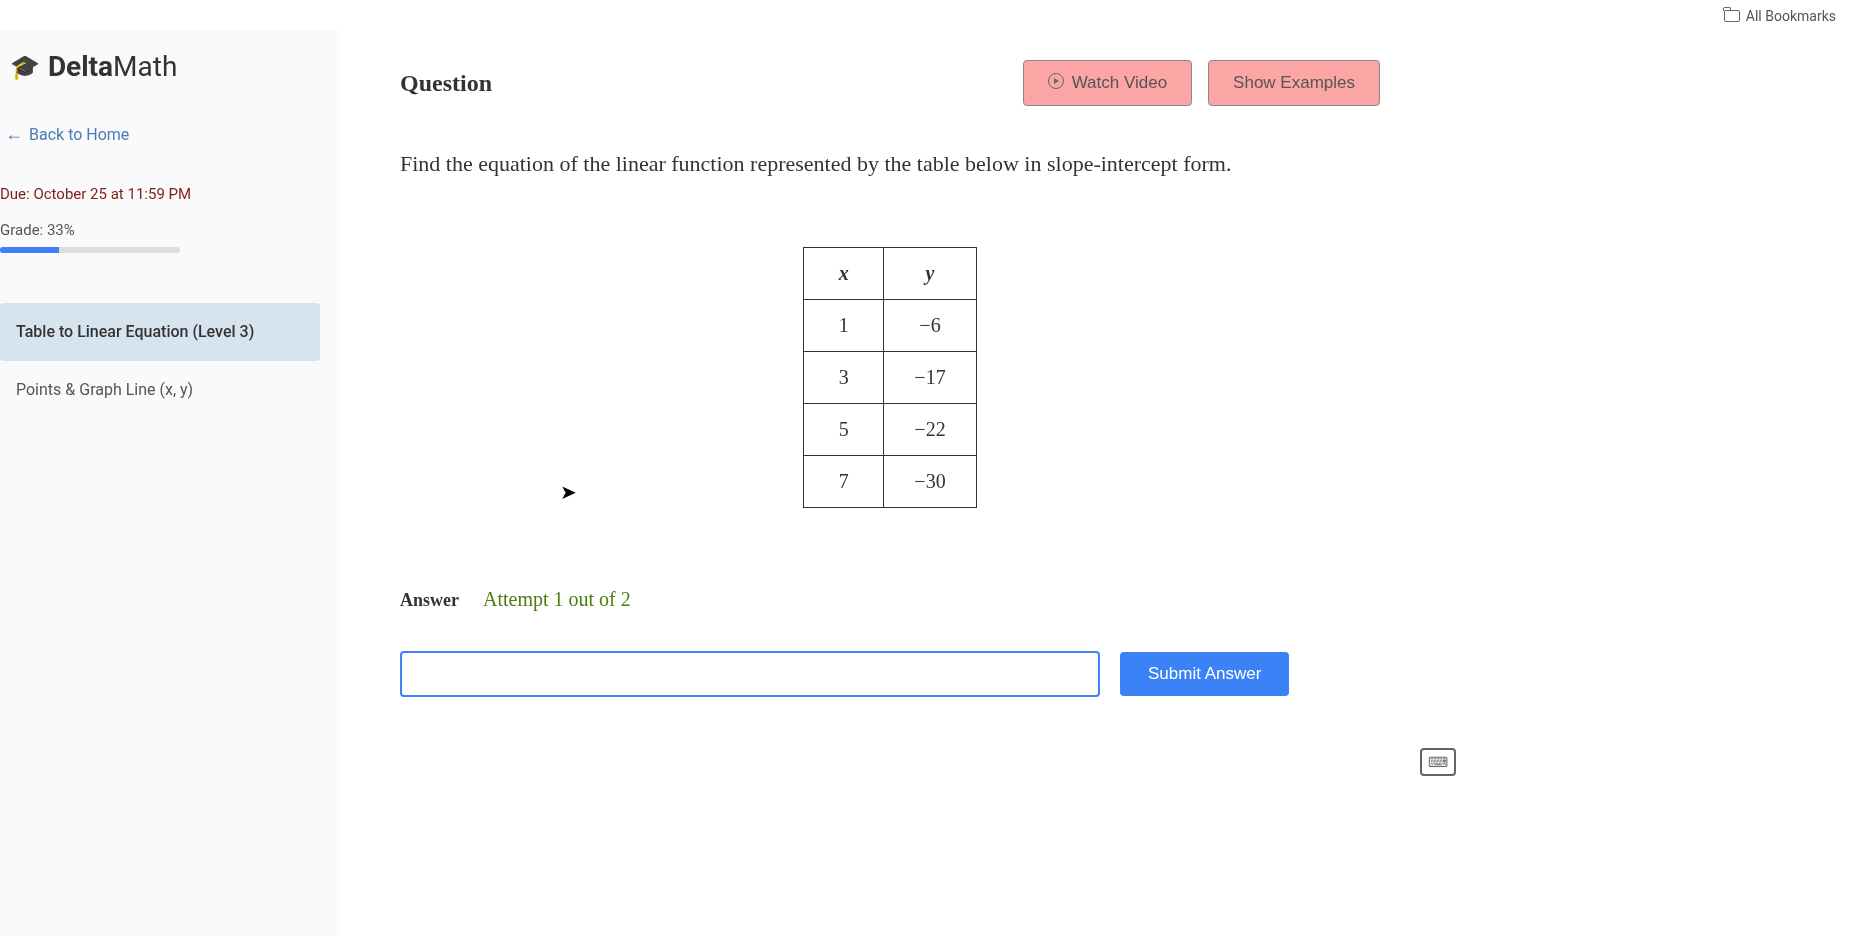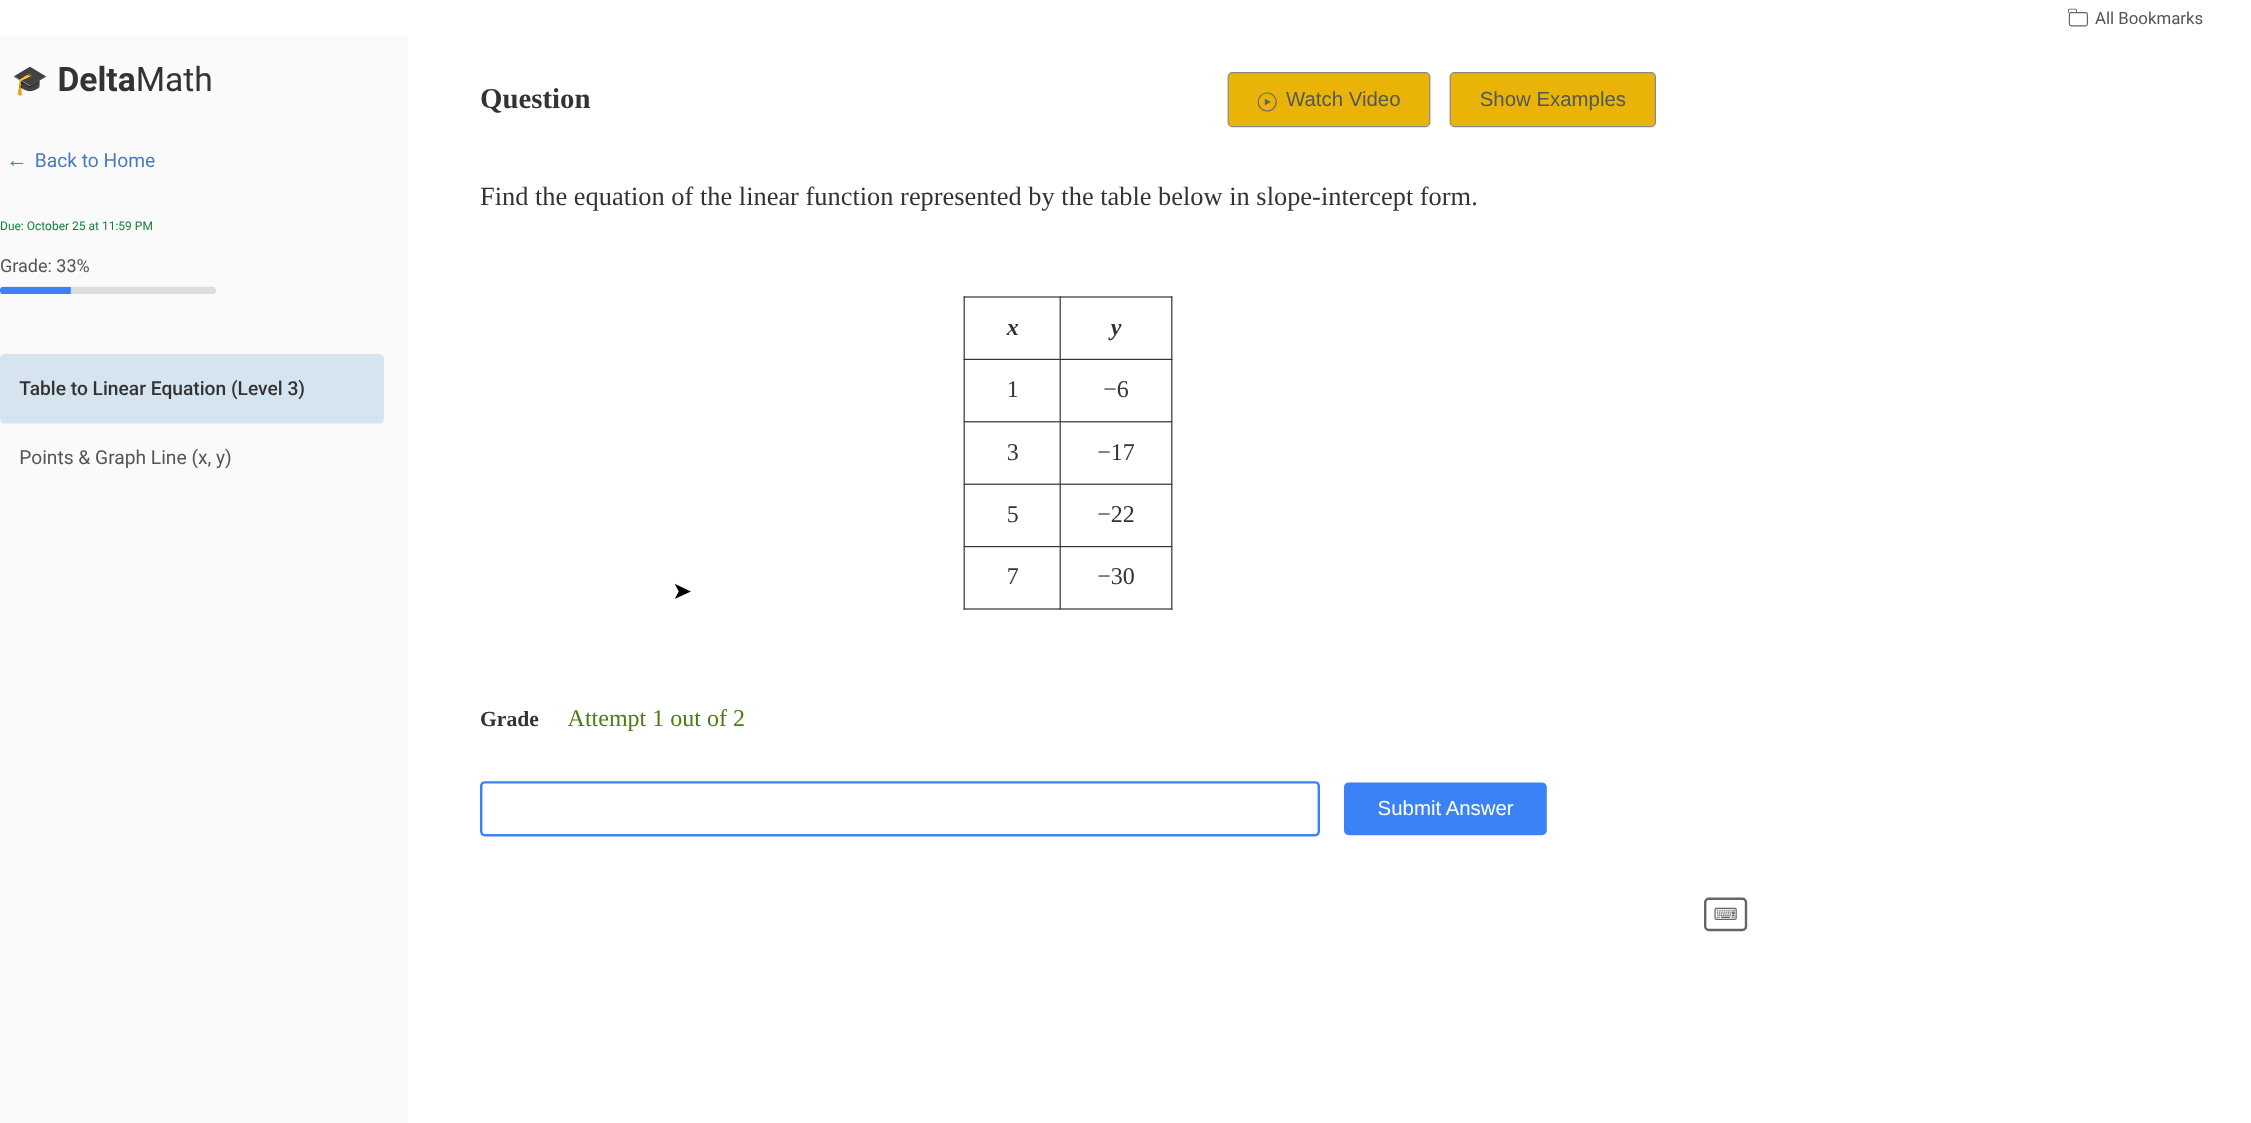--- a/index.html
+++ b/index.html
@@ -96,22 +96,22 @@
       font-size: 18px;
     }
     .assignment-title {
       font-weight: 700;
       color: #333;
       font-size: 17px;
       line-height: 1.4;
       margin-bottom: 6px;
     }
     .due-date {
-      color: #15803d;
-      font-size: 10px;
+      color: #7f1d1d;
+      font-size: 15px;
       margin-bottom: 18px;
     }
     .grade-label {
       color: #555;
       font-size: 15px;
       margin-bottom: 8px;
     }
     .progress-bar {
       width: 180px;
       height: 6px;
@@ -157,27 +157,27 @@
       font-weight: 700;
       color: #333;
     }
     .header-buttons {
       display: flex;
       gap: 16px;
     }
     .btn-outline {
       padding: 12px 24px;
       border: 1.5px solid #888;
-      background: #eab308;
+      background: #fca5a5;
       color: #555;
       font-size: 17px;
       cursor: pointer;
       border-radius: 4px;
       display: flex;
-      align-items: flex-end;
+      align-items: flex-start;
       gap: 8px;
     }
     .play-icon {
       width: 16px;
       height: 16px;
       border: 1.5px solid #666;
       border-radius: 50%;
       display: flex;
       align-items: center;
       justify-content: center;
@@ -351,21 +351,21 @@
           <td>−22</td>
         </tr>
         <tr>
           <td>7</td>
           <td>−30</td>
         </tr>
       </tbody>
     </table>
 
     <div class="answer-section">
-      <span class="answer-label">Grade</span>
+      <span class="answer-label">Answer</span>
       <span class="attempt-text">Attempt 1 out of 2</span>
 
       <div class="answer-row">
         <input type="text" class="answer-input" value="" style="">
         <button class="submit-btn">Submit Answer</button>
       </div>
     </div>
   </main>
 
   <div class="keyboard-icon"></div>

